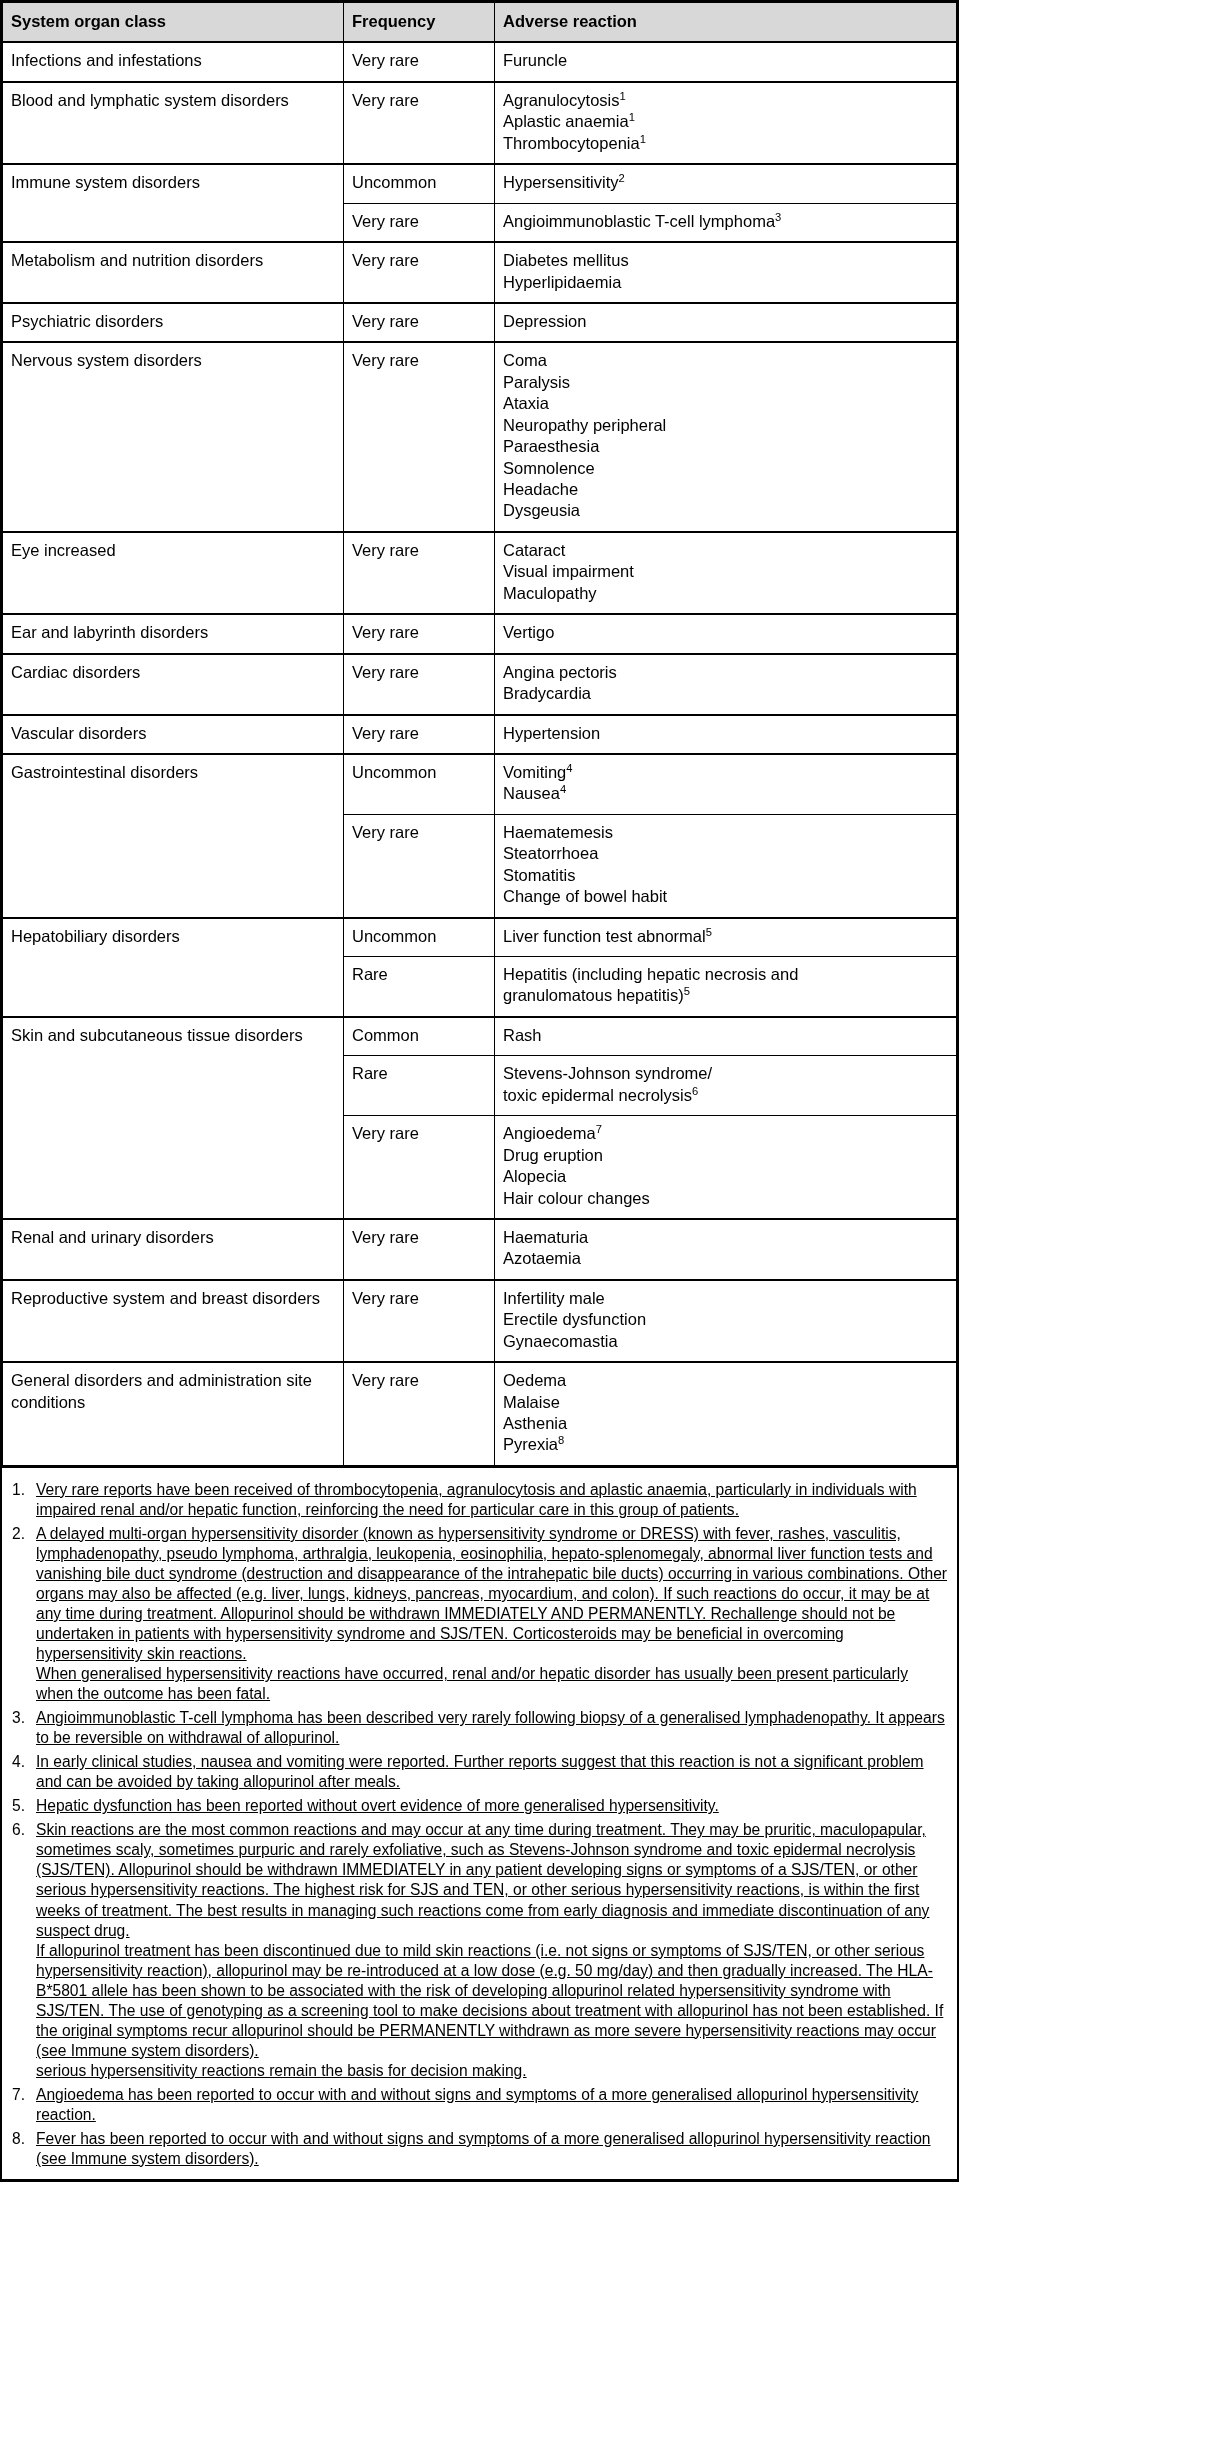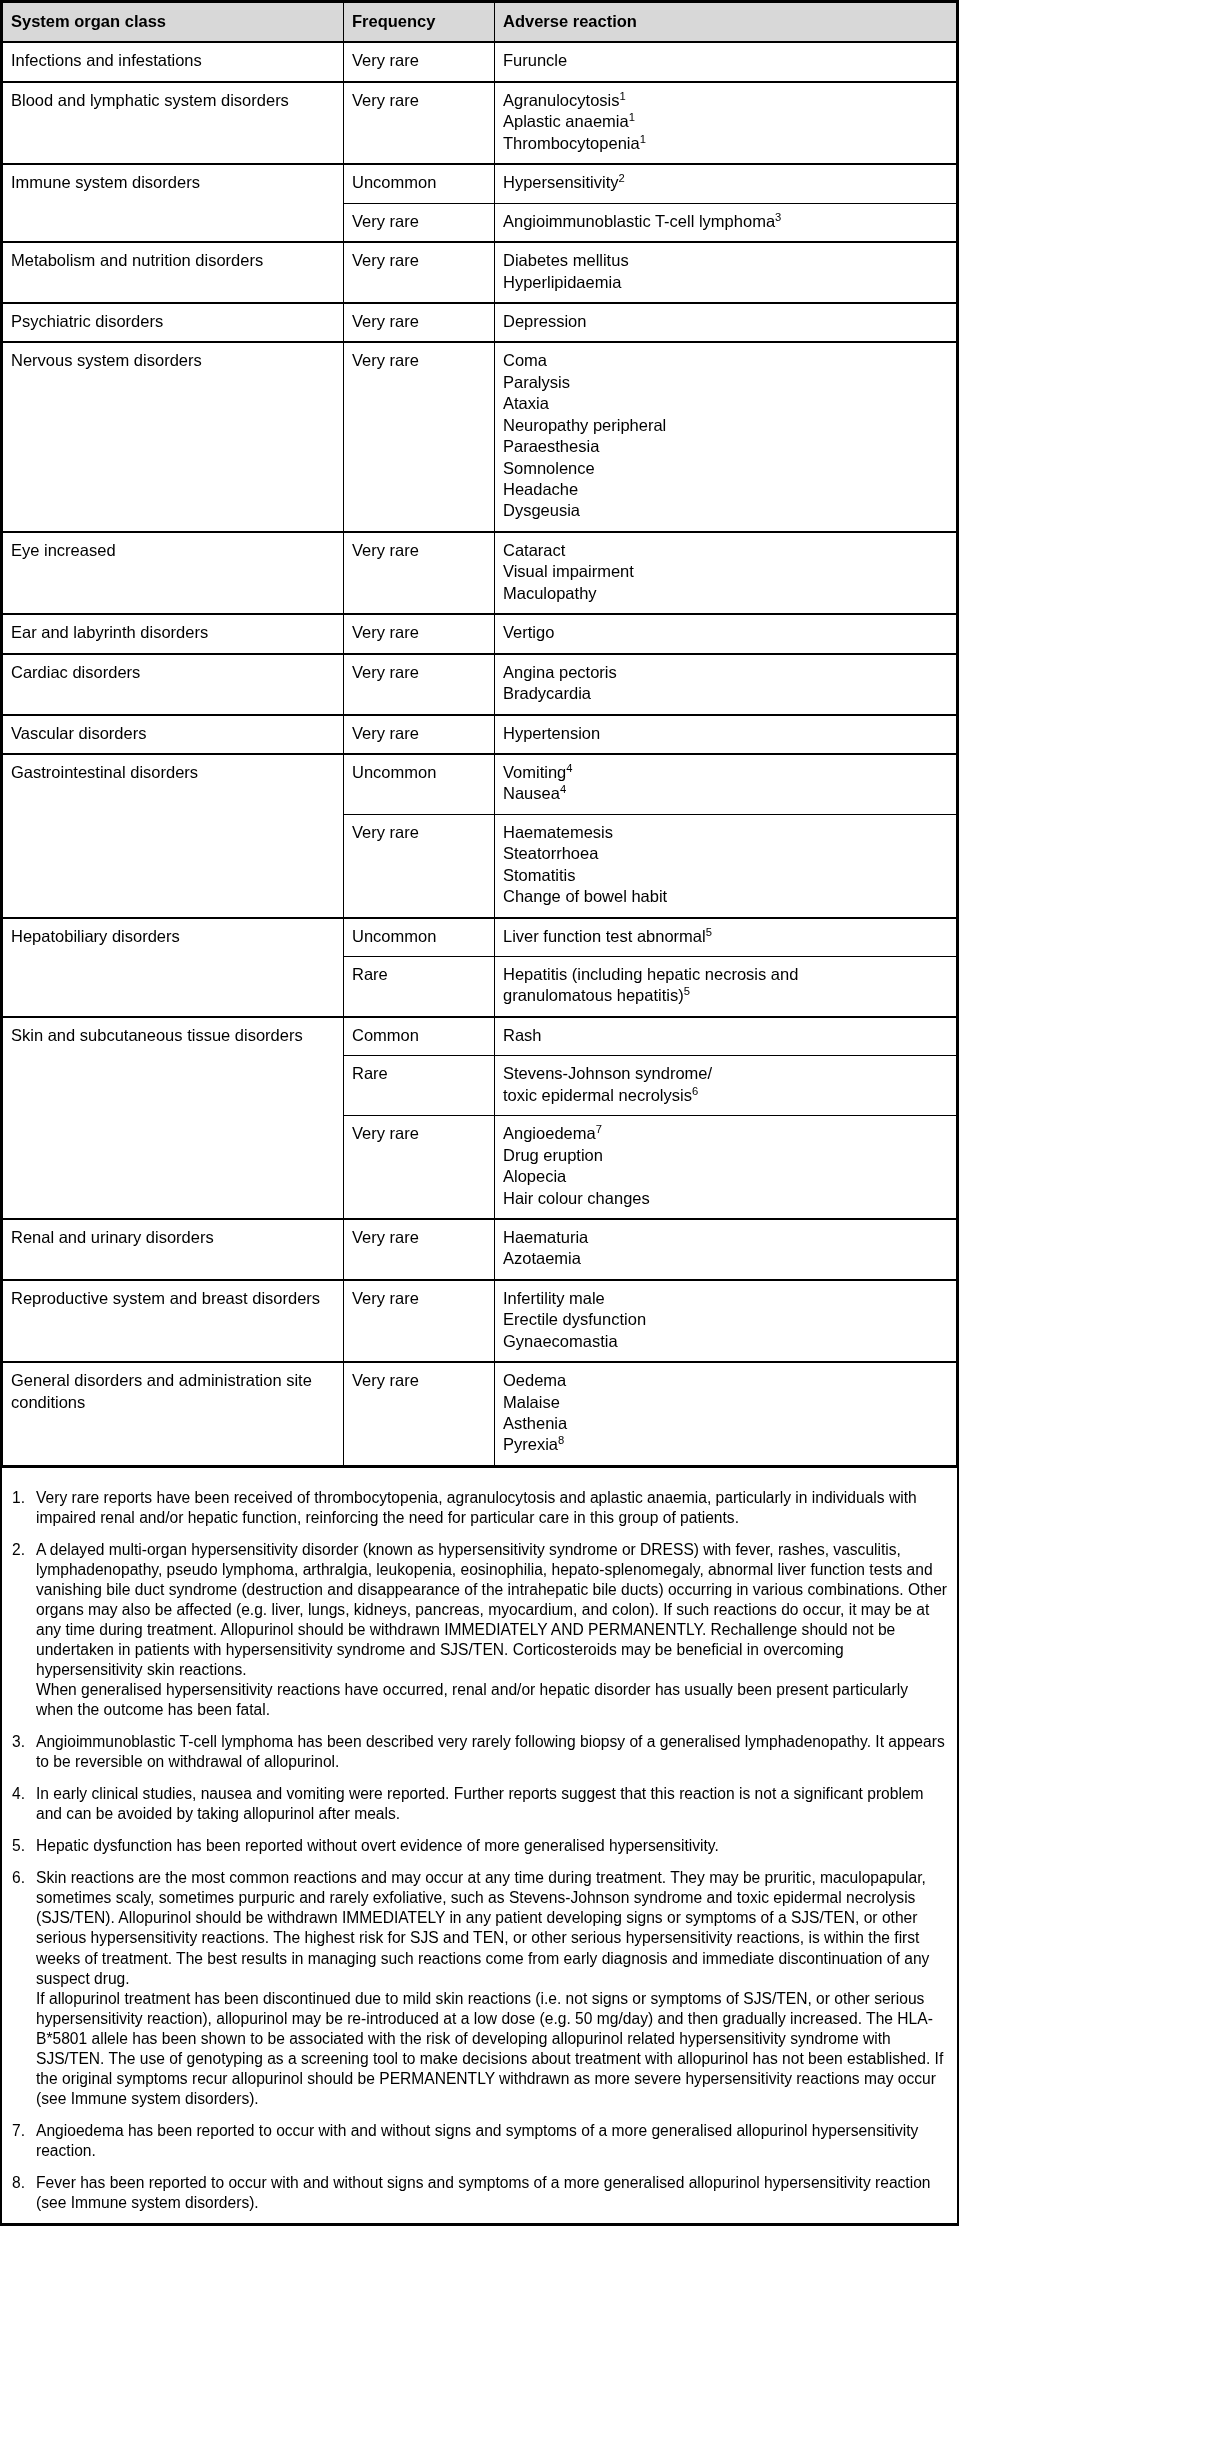--- a/index.html
+++ b/index.html
@@ -67,21 +67,22 @@
   }
   ol.fn-list {
     margin: 0;
     padding: 0;
     list-style: none;
     counter-reset: fn;
   }
   ol.fn-list > li {
     position: relative;
     padding-left: 24px;
-    margin: 12px 0 0 0;
+    margin: 4px 0 0 0;
+    text-decoration: underline;
   }
   ol.fn-list > li::before {
     counter-increment: fn;
     content: counter(fn) ".";
     position: absolute;
     left: 0;
     top: 0;
   }
   .fn-para {
     display: block;
@@ -294,20 +295,21 @@
         </li>
         <li>
           <span class="fn-para">In early clinical studies, nausea and vomiting were reported. Further reports suggest that this reaction is not a significant problem and can be avoided by taking allopurinol after meals.</span>
         </li>
         <li>
           <span class="fn-para">Hepatic dysfunction has been reported without overt evidence of more generalised hypersensitivity.</span>
         </li>
         <li>
           <span class="fn-para">Skin reactions are the most common reactions and may occur at any time during treatment. They may be pruritic, maculopapular, sometimes scaly, sometimes purpuric and rarely exfoliative, such as Stevens-Johnson syndrome and toxic epidermal necrolysis (SJS/TEN). Allopurinol should be withdrawn IMMEDIATELY in any patient developing signs or symptoms of a SJS/TEN, or other serious hypersensitivity reactions. The highest risk for SJS and TEN, or other serious hypersensitivity reactions, is within the first weeks of treatment. The best results in managing such reactions come from early diagnosis and immediate discontinuation of any suspect drug.</span>
           <span class="fn-para">If allopurinol treatment has been discontinued due to mild skin reactions (i.e. not signs or symptoms of SJS/TEN, or other serious hypersensitivity reaction), allopurinol may be re-introduced at a low dose (e.g. 50 mg/day) and then gradually increased. The HLA-B*5801 allele has been shown to be associated with the risk of developing allopurinol related hypersensitivity syndrome with SJS/TEN. The use of genotyping as a screening tool to make decisions about treatment with allopurinol has not been established. If the original symptoms recur allopurinol should be PERMANENTLY withdrawn as more severe hypersensitivity reactions may occur (see Immune system disorders).</span>
+          <span class="fn-para">serious hypersensitivity reactions remain the basis for decision making.</span>
         </li>
         <li>
           <span class="fn-para">Angioedema has been reported to occur with and without signs and symptoms of a more generalised allopurinol hypersensitivity reaction.</span>
         </li>
         <li>
           <span class="fn-para">Fever has been reported to occur with and without signs and symptoms of a more generalised allopurinol hypersensitivity reaction (see Immune system disorders).</span>
         </li>
       </ol>
   </div>
 

